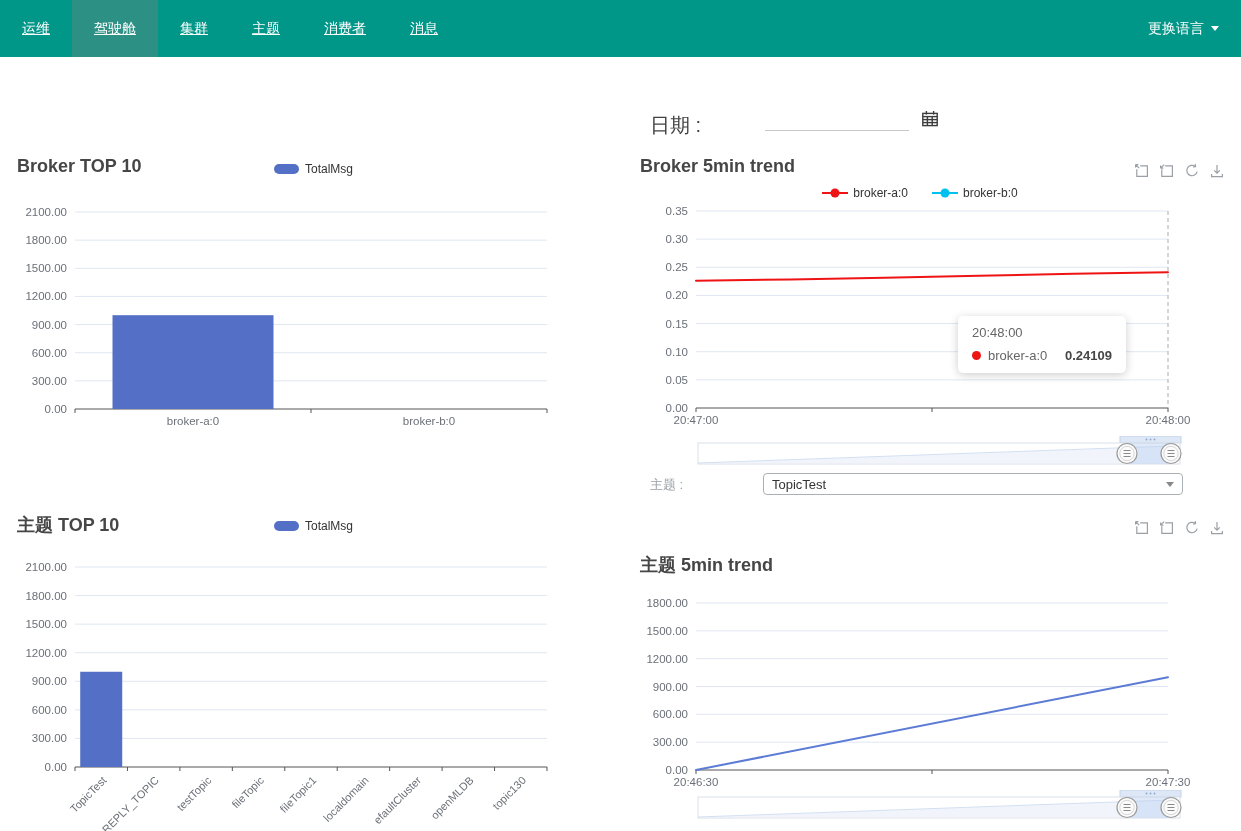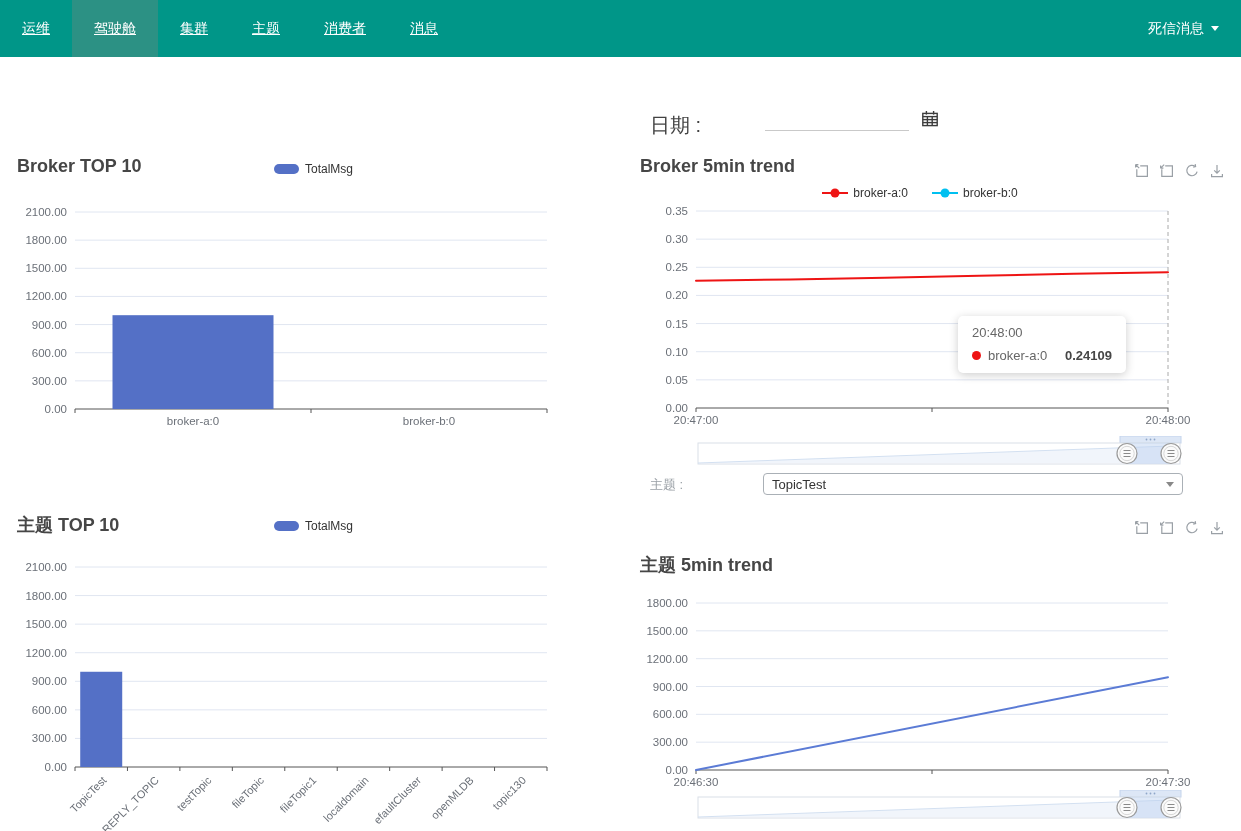--- a/index.html
+++ b/index.html
@@ -57,21 +57,21 @@
 <div id="app">
 
   <div class="navbar">
     <div class="nav-item">运维</div>
     <div class="nav-item active">驾驶舱</div>
     <div class="nav-item">集群</div>
     <div class="nav-item">主题</div>
     <div class="nav-item">消费者</div>
     <div class="nav-item">消息</div>
     <div class="lang">
-      <span>死信消息</span>
+      <span>更换语言</span>
       <span class="caret-down-white"></span>
     </div>
   </div>
 
   <label class="date-label">日期 :</label>
   <input class="date-input" type="text" style="">
   <span class="calendar-btn">
     <svg width="18" height="18" viewBox="0 0 18 18" fill="none" stroke="#3c3c3c" stroke-width="1.4">
       <rect x="1.8" y="3.4" width="14.4" height="12.2"></rect>
       <line x1="5.4" y1="1" x2="5.4" y2="4.6"></line>

